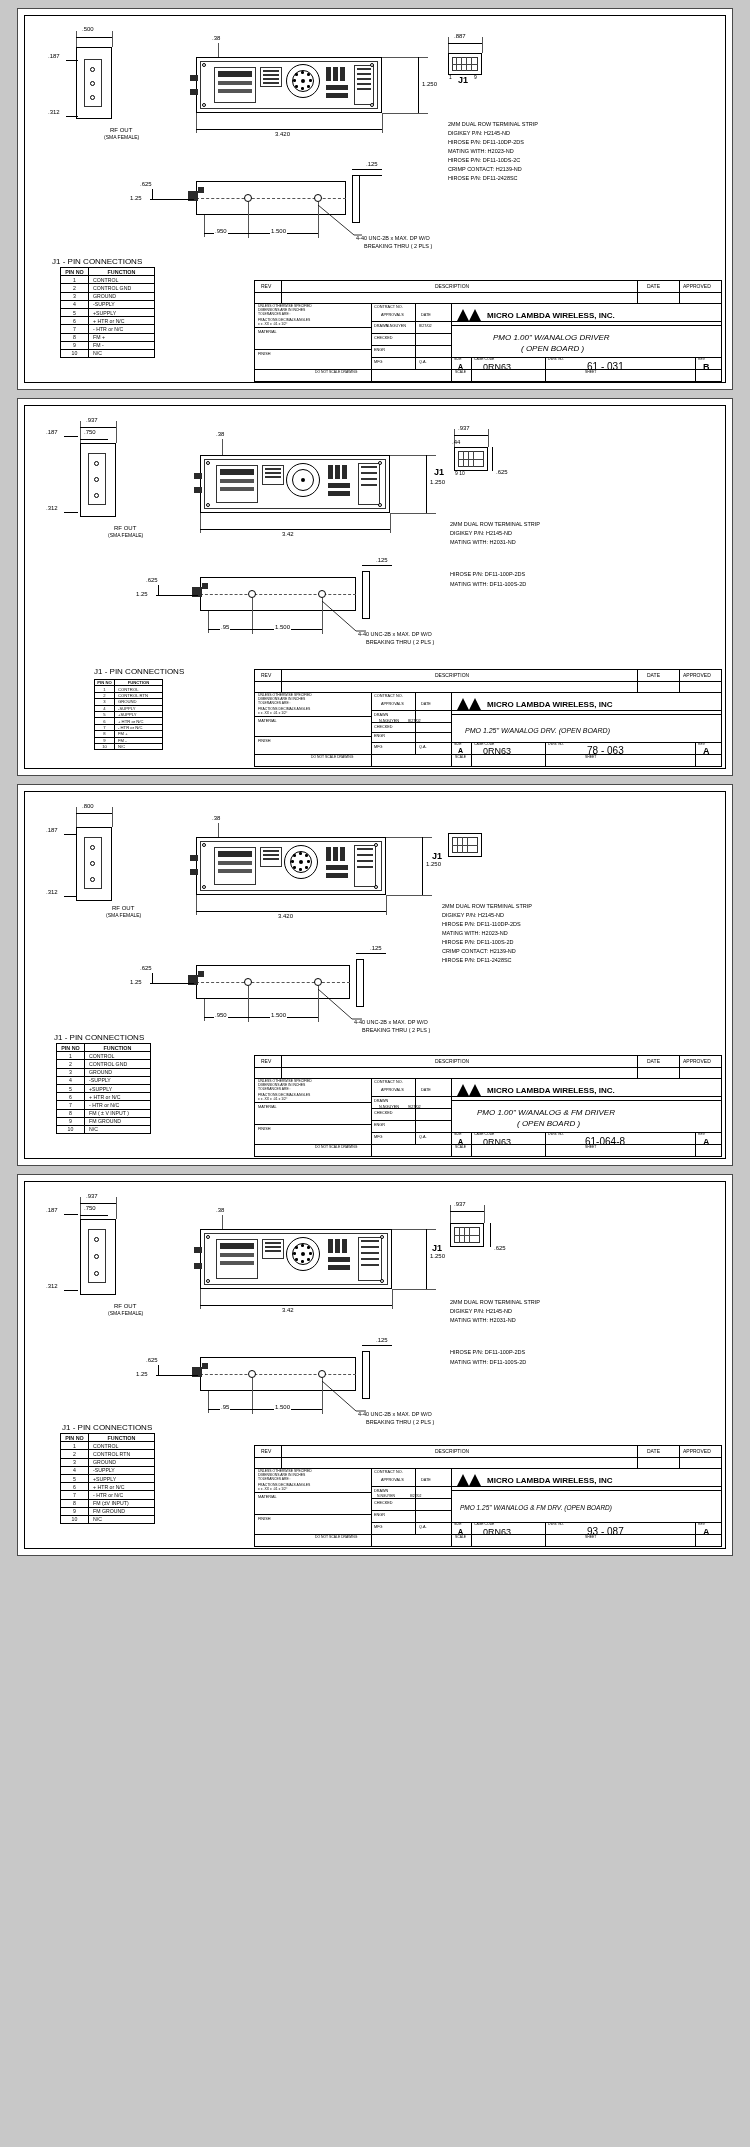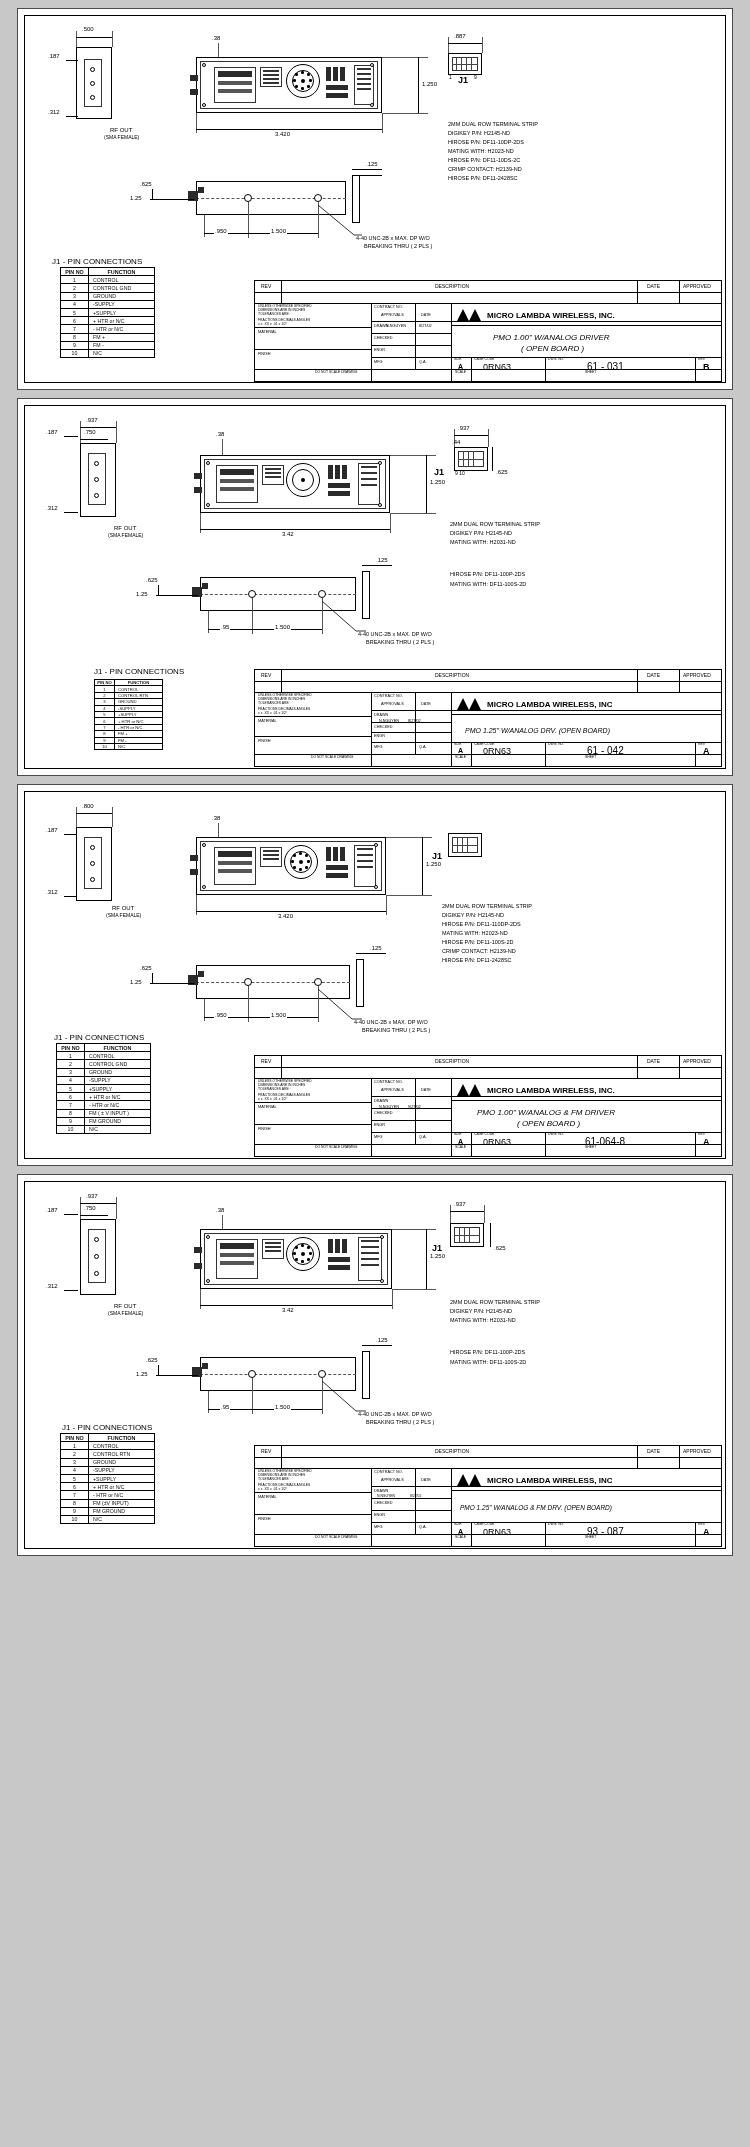--- a/index.html
+++ b/index.html
@@ -574,21 +574,21 @@
     <div class="tb-line-h" style="top:72px;left:196px;"></div>
     <div class="tb-line-v" style="left:216px;top:72px;bottom:0;"></div>
     <div class="tb-line-v" style="left:290px;top:72px;bottom:0;"></div>
     <div class="tb-line-v" style="left:440px;top:72px;bottom:0;"></div>
     <div class="txt" style="left:199px;top:73px;font-size:3.4px;">SIZE</div>
     <div class="txt" style="left:219px;top:73px;font-size:3.4px;">CAGE CODE</div>
     <div class="txt" style="left:293px;top:73px;font-size:3.4px;">DWG. NO.</div>
     <div class="txt" style="left:443px;top:73px;font-size:3.4px;">REV</div>
     <div class="txt t7 b" style="left:203px;top:77px;">A</div>
     <div class="txt t9" style="left:228px;top:76px;">0RN63</div>
-    <div class="txt t10" style="left:332px;top:75px;">61 - 042</div>
+    <div class="txt t10" style="left:332px;top:75px;">78 - 063</div>
     <div class="txt t9 b" style="left:448px;top:76px;">A</div>
     <div class="txt" style="left:56px;top:86px;font-size:3.4px;">DO NOT SCALE DRAWING</div>
     <div class="txt" style="left:200px;top:86px;font-size:3.4px;">SCALE</div>
     <div class="txt" style="left:330px;top:86px;font-size:3.4px;">SHEET</div>
     <div class="tb-line-v" style="left:196px;top:84px;bottom:0;"></div>
   </div>
 </div>
 
 <div class="sheet" id="sheet2">
   <div class="frame"></div>

